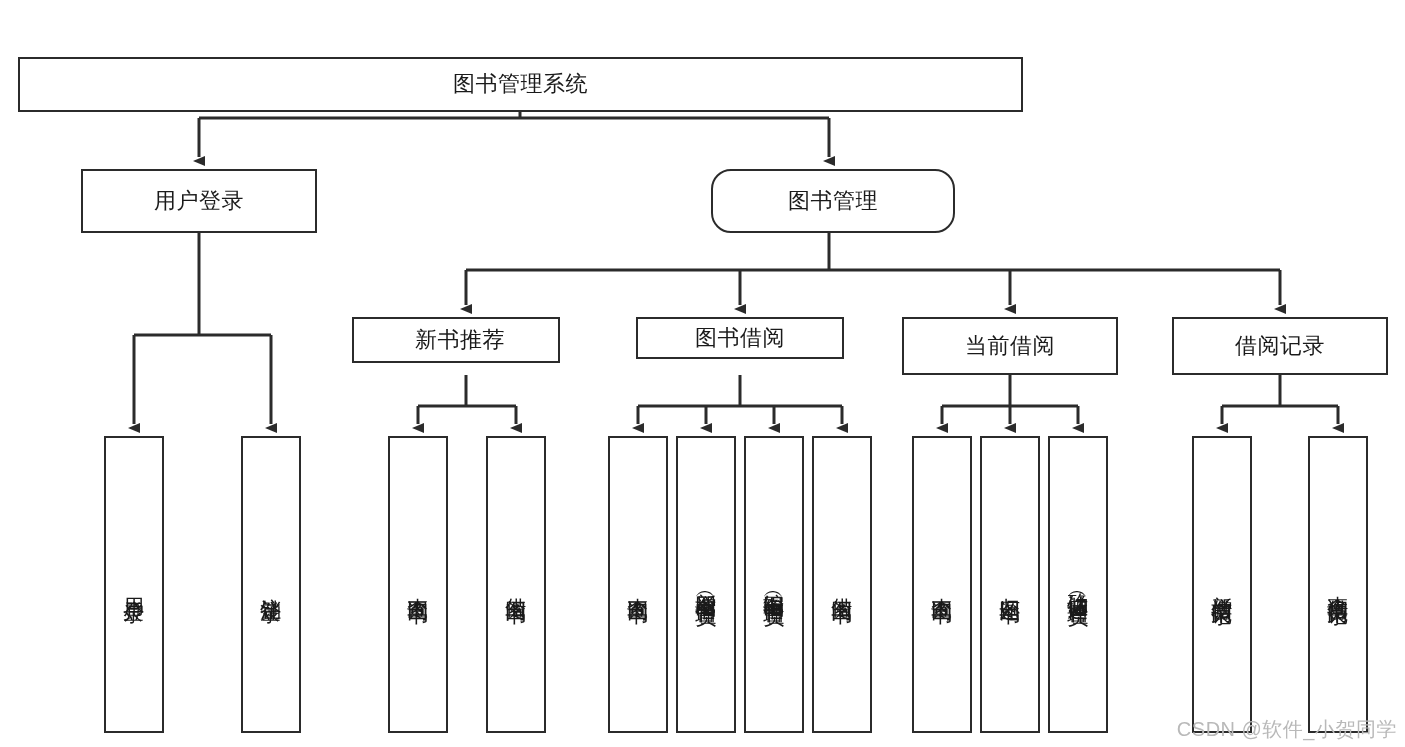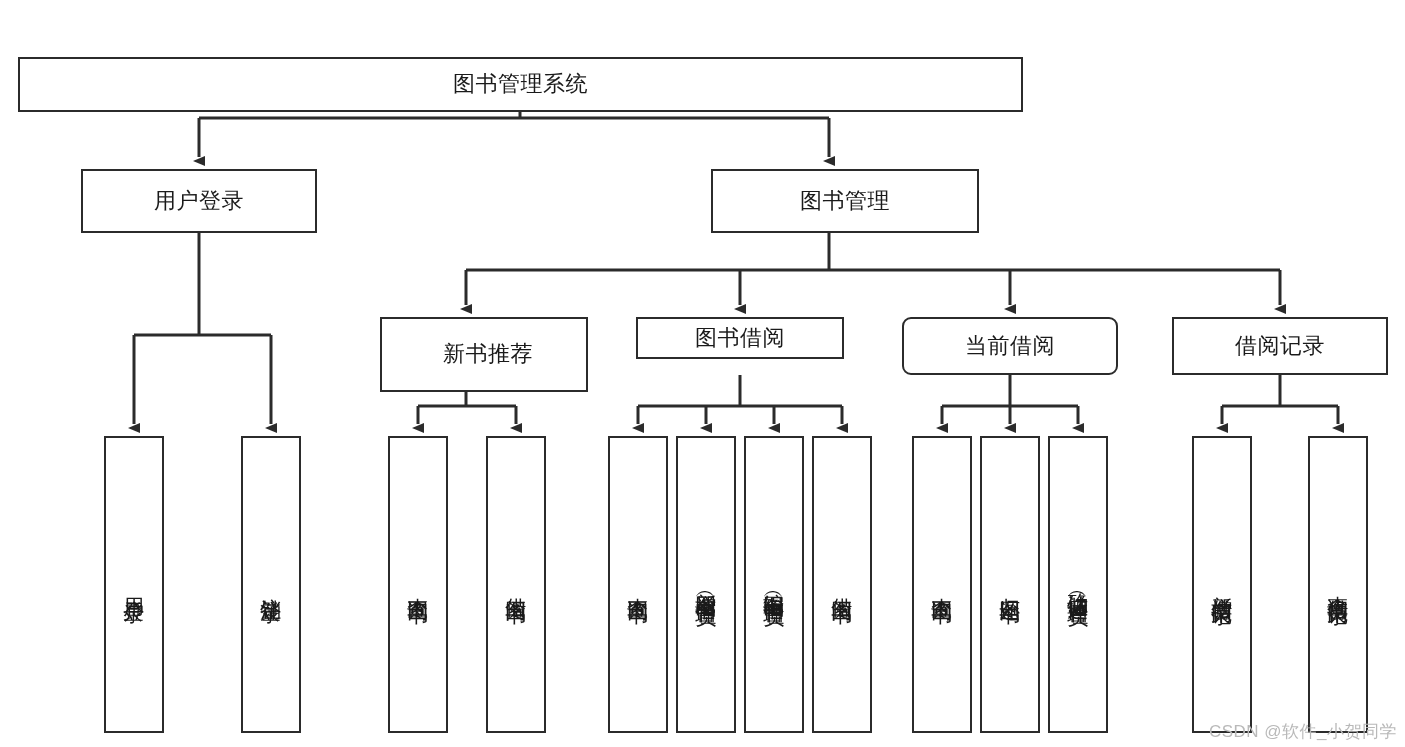--- a/index.html
+++ b/index.html
@@ -45,21 +45,21 @@
     text-orientation: upright;
     line-height: 1.22;
     letter-spacing: 2px;
     white-space: nowrap;
     text-align: center;
   }
   .watermark {
     position: absolute;
     right: 8px;
     bottom: 4px;
-    font-size: 17px;
+    font-size: 20px;
     color: #b9b9b9;
     white-space: nowrap;
     letter-spacing: 0.5px;
   }
   svg.connectors {
     position: absolute;
     left: 0;
     top: 0;
     width: 1405px;
     height: 747px;
@@ -121,31 +121,31 @@
     </g>
   </svg>
 
   <div class="node-box" style="left:18px; top:13px; width:1005px; height:55px;margin-top:44px;">
     <span class="node-label-h">图书管理系统</span>
   </div>
 
   <div class="node-box" style="left:81px; top:169px; width:236px; height:64px;">
     <span class="node-label-h">用户登录</span>
   </div>
-  <div class="node-box" style="left:711px; top:169px; width:268px; height:64px;">
+  <div class="node-box" style="left:711px; top:169px; width:244px; height:64px;border-radius:20px;">
     <span class="node-label-h">图书管理</span>
   </div>
 
-  <div class="node-box" style="left:380px; top:317px; width:208px; height:75px;padding-left:8px;">
+  <div class="node-box" style="left:352px; top:317px; width:208px; height:46px;padding-left:8px;">
     <span class="node-label-h">新书推荐</span>
   </div>
   <div class="node-box" style="left:636px; top:317px; width:208px; height:42px;">
     <span class="node-label-h">图书借阅</span>
   </div>
-  <div class="node-box" style="left:902px; top:317px; width:216px; height:58px;border-radius:9px;">
+  <div class="node-box" style="left:902px; top:317px; width:216px; height:58px;">
     <span class="node-label-h">当前借阅</span>
   </div>
   <div class="node-box" style="left:1172px; top:317px; width:216px; height:58px;text-align:right;">
     <span class="node-label-h">借阅记录</span>
   </div>
 
   <div class="node-box" style="left:104px; top:436px; width:60px; height:297px;">
     <span class="node-label-v">用户登录</span>
   </div>
   <div class="node-box" style="left:241px; top:436px; width:60px; height:297px;">

